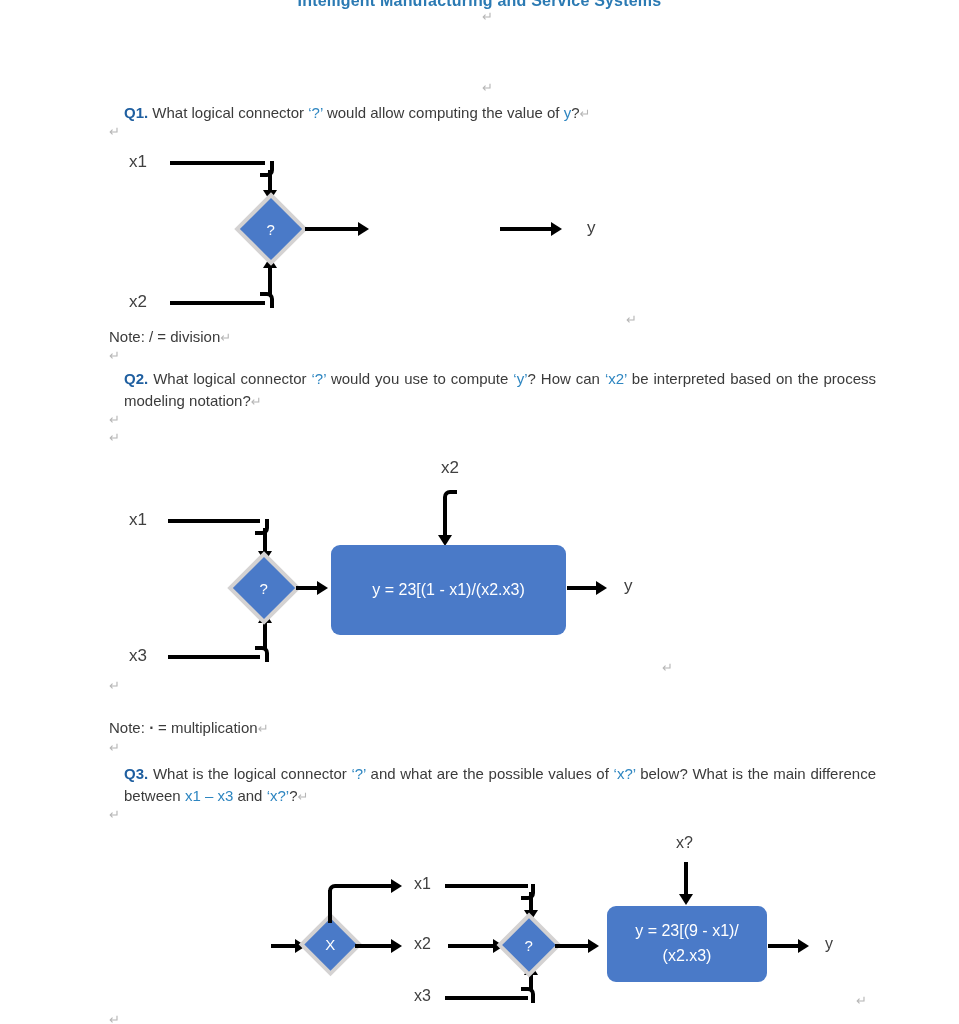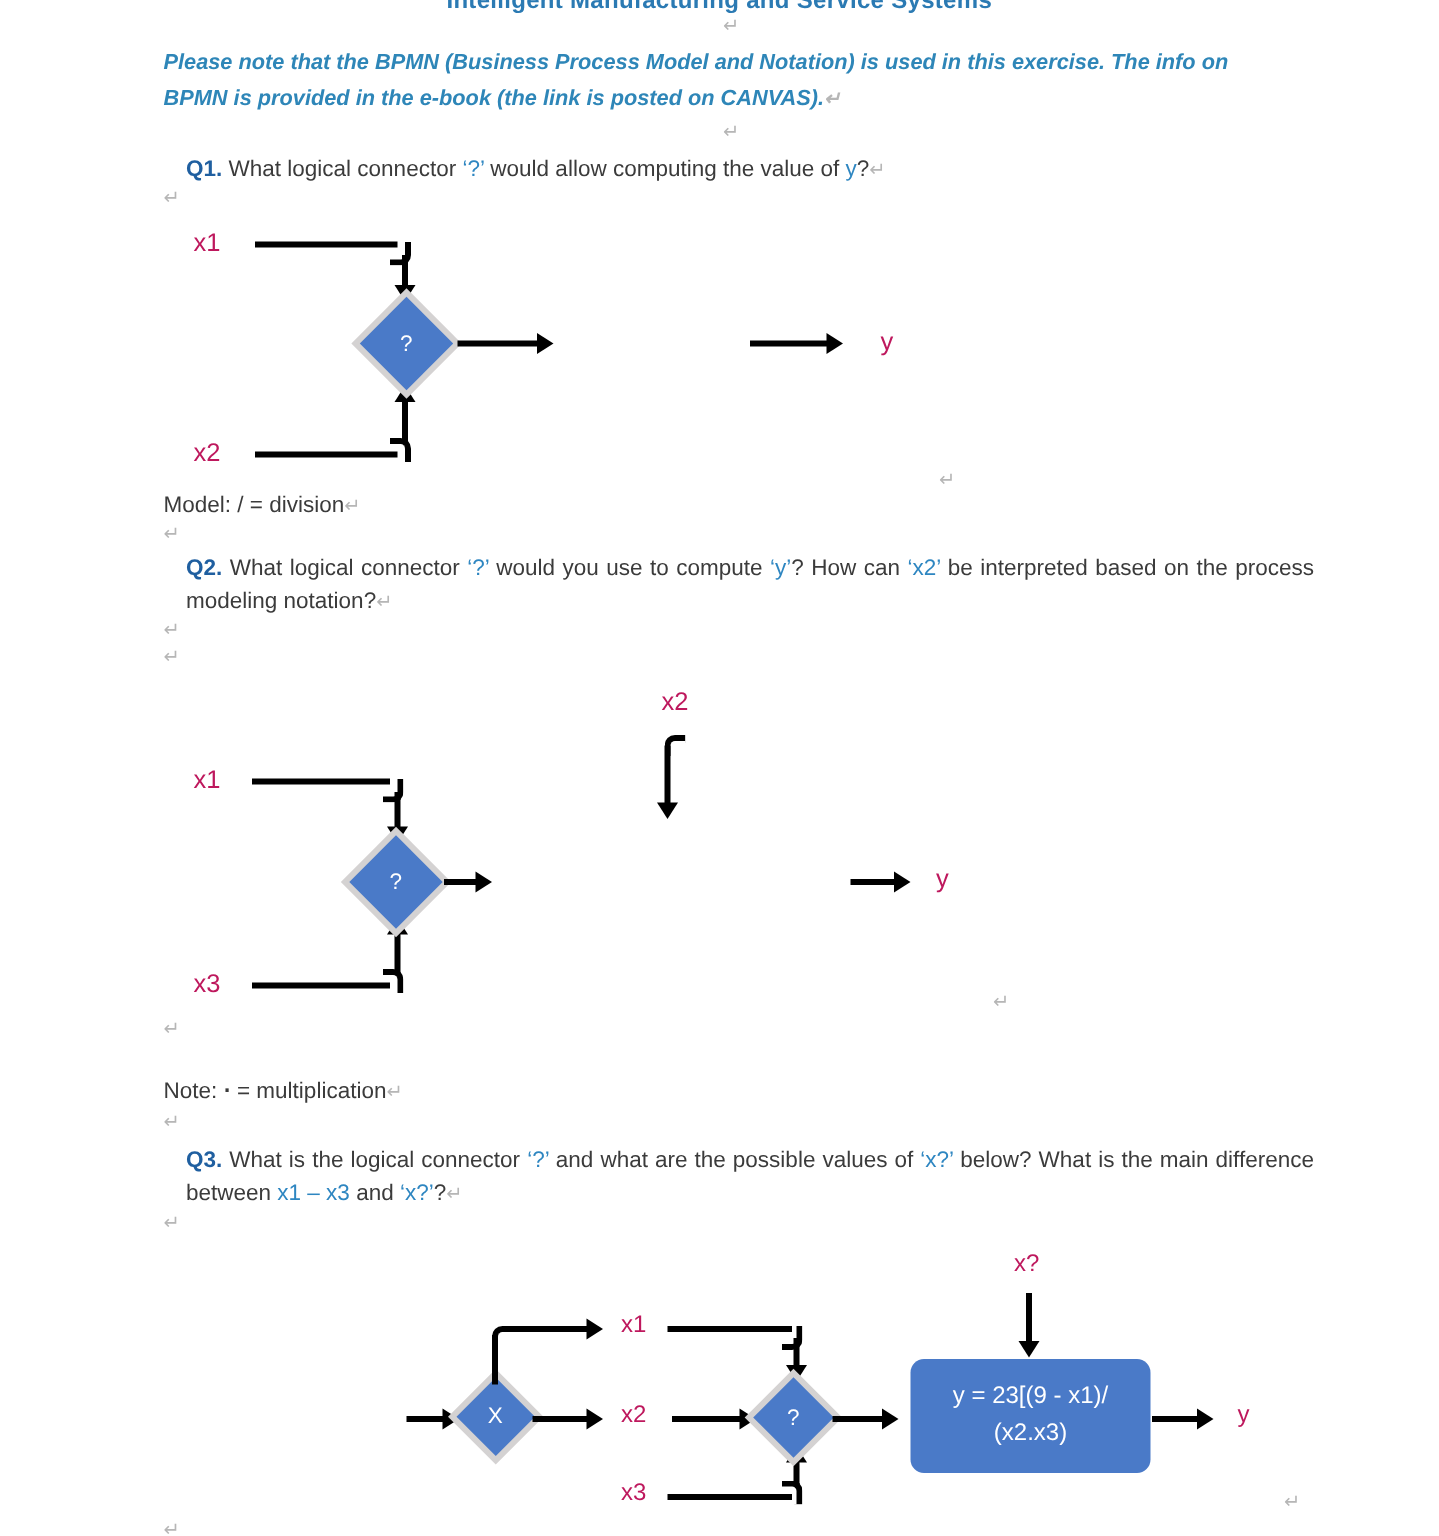--- a/index.html
+++ b/index.html
@@ -66,21 +66,21 @@
     display:flex;align-items:center;justify-content:center;
   }
   .gw .gw-lbl{
     transform:rotate(-45deg);
     color:#ffffff;font-size:15px;font-weight:400;
     position:relative;z-index:2;
     line-height:1;
   }
   .vlabel{
     position:absolute;
-    color:#be185d;
+    color:#404040;
     font-size:17px;
     white-space:nowrap;
   }
   .lbl-sm{font-size:16px;}
 
   
   .hline{position:absolute;background:#000;height:4px;}
   .vline{position:absolute;background:#000;width:4px;}
   .arr-r{position:absolute;width:0;height:0;
     border-top:7px solid transparent;border-bottom:7px solid transparent;
@@ -97,21 +97,20 @@
   .c-tl{border-bottom:none;border-right:none;border-top-left-radius:7px;}
 </style>
 </head>
 <body>
 
 <div class="page">
 
   <div class="doc-title">Intelligent Manufacturing and Service Systems</div>
   <span class="pil-abs" style="left:482px;top:9px;">↵</span>
 
-  <div class="note-italic"><span>Please note that the BPMN (Business Process Model and Notation) is used in this exercise. The info on BPMN is provided in the e-book (the link is posted on CANVAS).</span><span class="pil">↵</span></div>
   <span class="pil-abs" style="left:482px;top:80px;">↵</span>
 
   <div class="qline" style="top:102px;">
     <span class="qnum">Q1.</span><span> What logical connector </span><span class="blue">‘?’</span><span> would allow computing the value of </span><span class="blue">y</span><span>?</span><span class="pil">↵</span>
   </div>
   <span class="pil-abs" style="left:109px;top:124px;">↵</span>
 
   <div class="diagram" style="left:0;top:140px;width:959px;height:185px;">
 
     <div class="vlabel" style="left:129px;top:12px;">x1</div>
@@ -136,21 +135,21 @@
     <div class="arr-r" style="left:358px;top:82px;"></div>
 
 
     <div class="hline" style="left:500px;top:87px;width:53px;"></div>
     <div class="arr-r" style="left:551px;top:82px;"></div>
     <div class="vlabel" style="left:587px;top:78px;">y</div>
 
     <span class="pil-abs" style="left:626px;top:172px;">↵</span>
   </div>
 
-  <div class="noteline" style="top:326px;"><span>Model: / = division</span><span class="pil">↵</span></div>
+  <div class="noteline" style="top:326px;"><span>Note: / = division</span><span class="pil">↵</span></div>
   <span class="pil-abs" style="left:109px;top:348px;">↵</span>
 
   <div class="qline just" style="top:368px;width:752px;">
     <span class="qnum">Q2.</span><span> What logical connector </span><span class="blue">‘?’</span><span> would you use to compute </span><span class="blue">‘y’</span><span>? How can </span><span class="blue">‘x2’</span><span> be interpreted based on the process modeling notation?</span><span class="pil">↵</span>
   </div>
   <span class="pil-abs" style="left:109px;top:412px;">↵</span>
   <span class="pil-abs" style="left:109px;top:430px;">↵</span>
 
   <div class="diagram" style="left:0;top:452px;width:959px;height:235px;">
 
@@ -172,20 +171,21 @@
     <div class="arr-u" style="left:258px;top:160px;"></div>
 
     <div class="gw" style="left:238px;top:110px;width:52px;height:52px;">
       <div class="gw-in"></div>
       <span class="gw-lbl">?</span>
     </div>
 
     <div class="hline" style="left:296px;top:134px;width:24px;"></div>
     <div class="arr-r" style="left:317px;top:129px;"></div>
 
+    <div class="box" style="left:331px;top:93px;width:235px;height:90px;">y = 23[(1 - x1)/(x2.x3)</div>
 
     <div class="hline" style="left:567px;top:134px;width:32px;"></div>
     <div class="arr-r" style="left:596px;top:129px;"></div>
     <div class="vlabel" style="left:624px;top:124px;">y</div>
 
     <span class="pil-abs" style="left:662px;top:208px;">↵</span>
   </div>
   <span class="pil-abs" style="left:109px;top:678px;">↵</span>
 
   <div class="noteline" style="top:717px;"><span>Note: </span><span style="font-weight:bold;">⋅</span><span> = multiplication</span><span class="pil">↵</span></div>

